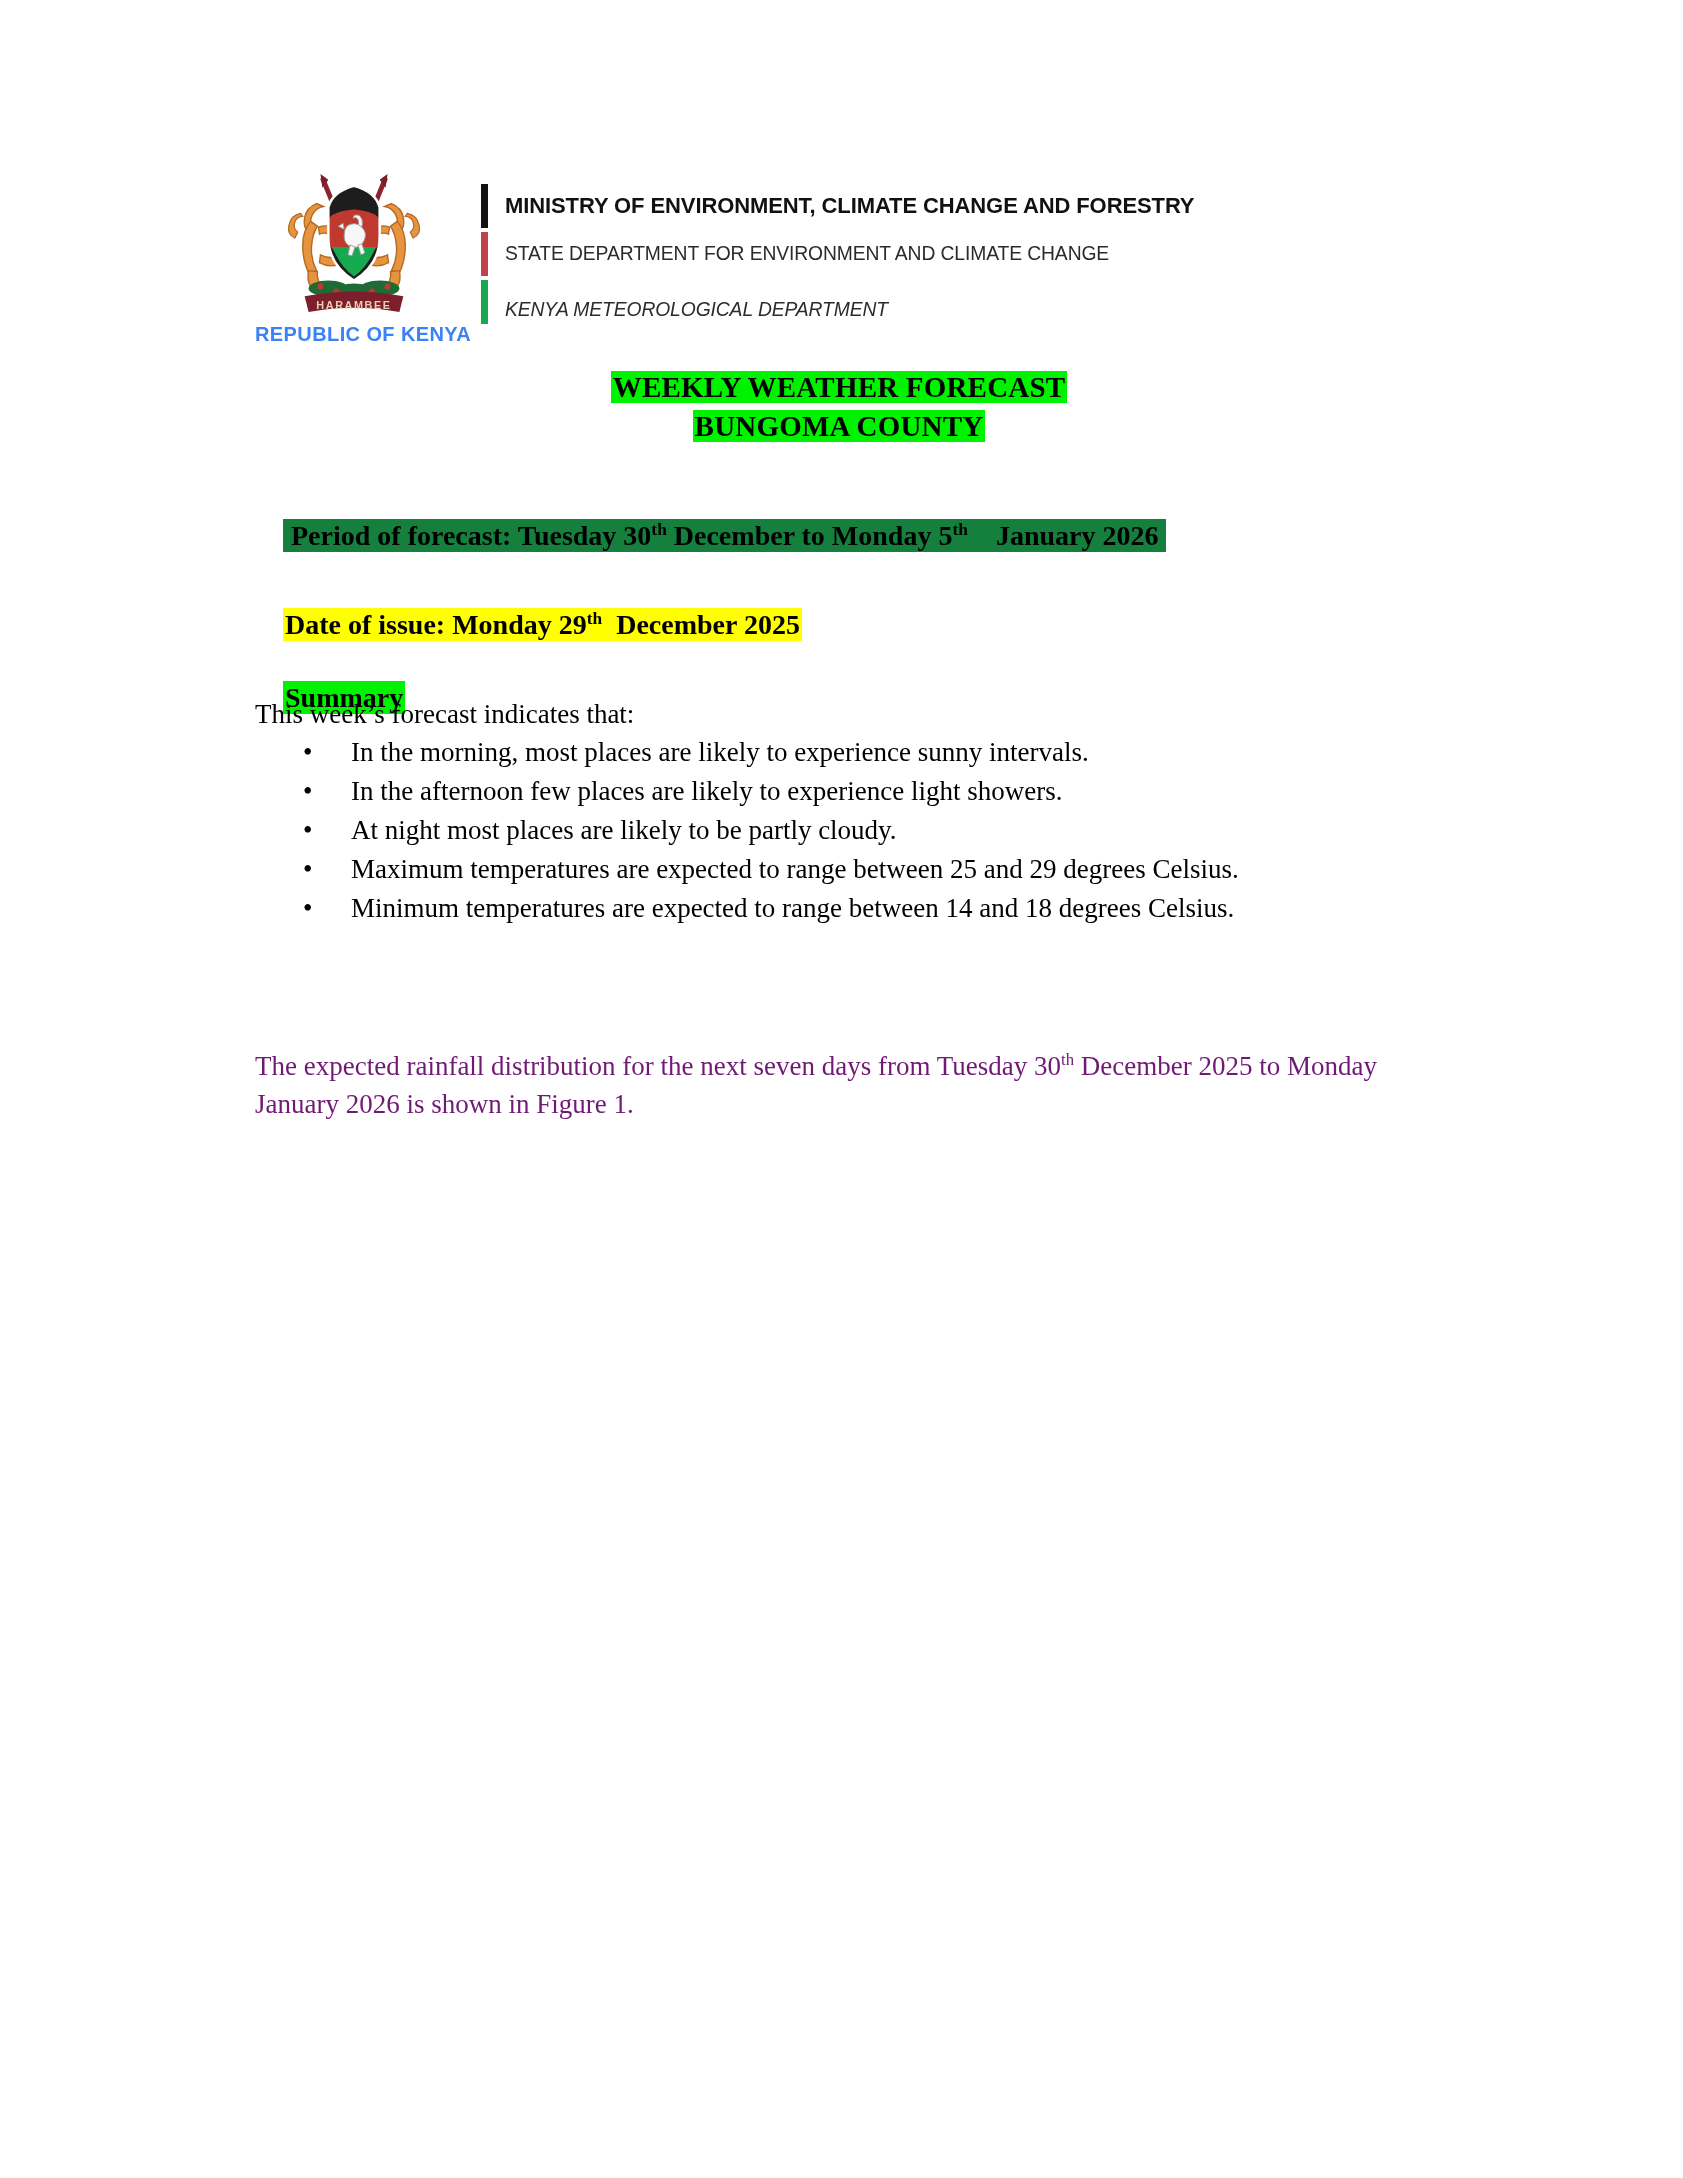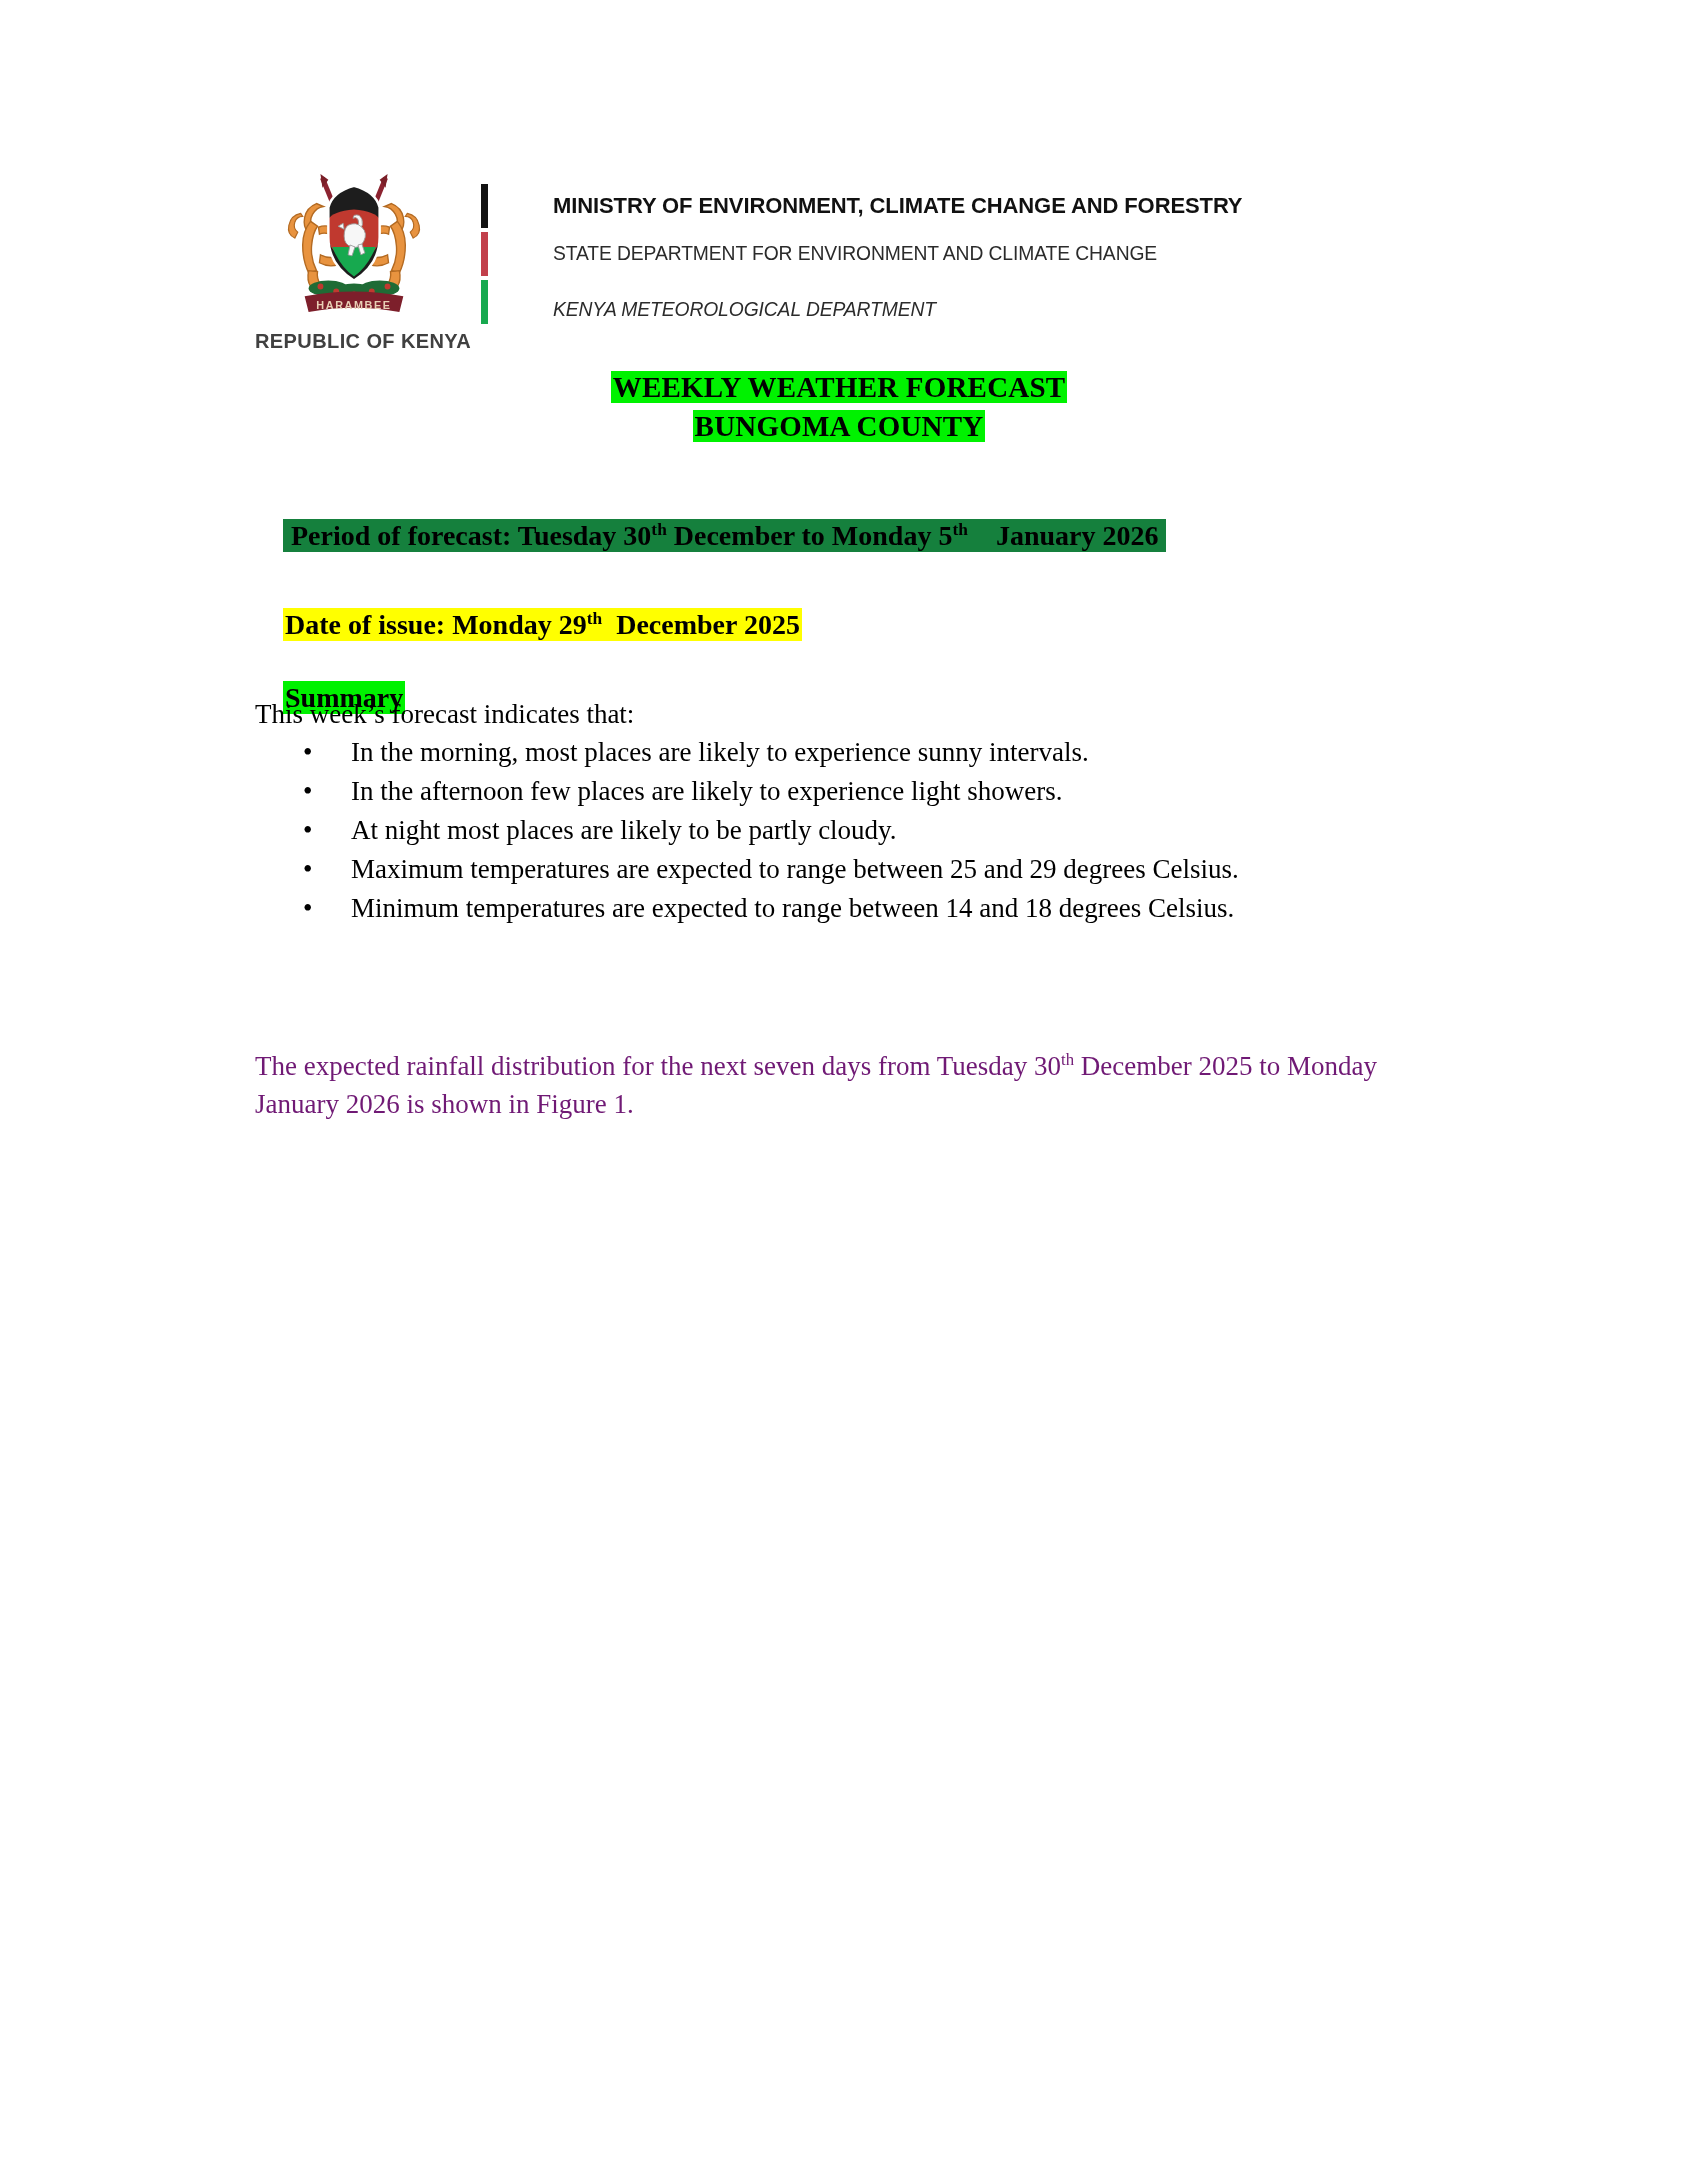--- a/index.html
+++ b/index.html
@@ -39,38 +39,37 @@
     top: 0px;
     width: 198px;
     text-align: center;
   }
   .emblem-svg { display: block; margin: 0 auto; }
   .emblem-caption {
     font-family: "Liberation Sans", sans-serif;
     font-weight: bold;
     font-size: 20px;
     letter-spacing: 0.4px;
-    color: #404040;
-    margin-top: 10px;
+    color: #3b82f6;
+    margin-top: 3px;
     white-space: nowrap;
     text-align: center;
   }
 
   .ministry-block {
     position: absolute;
     left: 226px;
     top: 12px;
     width: 950px;
   }
   .mrow {
     position: relative;
     display: flex;
     align-items: center;
     height: 48px;
-    gap: 48px;
   }
   .mbar {
     width: 7px;
     height: 44px;
     margin-right: 17px;
     flex: none;
   }
   .mbar.black { background: #121212; }
   .mbar.red   { background: #c2404b; }
   .mbar.green { background: #17a94f; }

